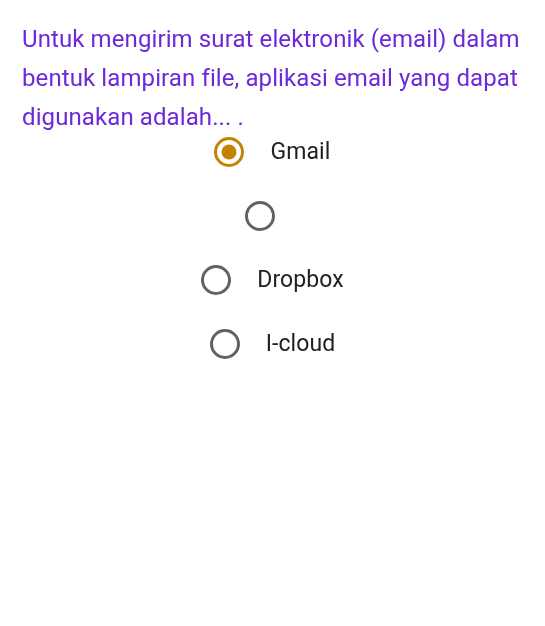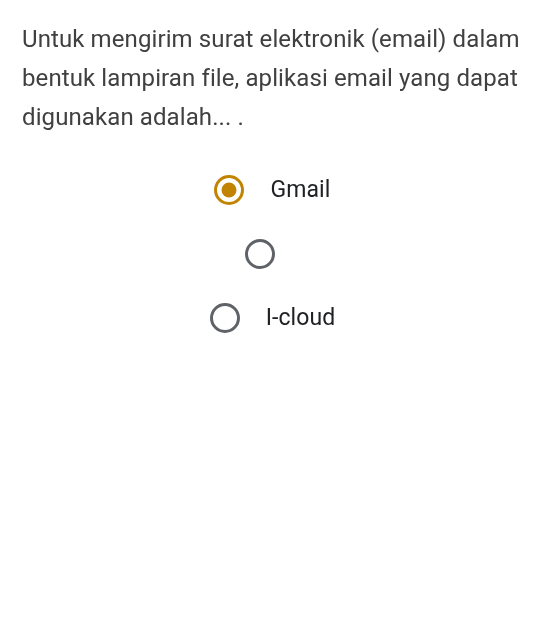--- a/index.html
+++ b/index.html
@@ -11,22 +11,21 @@
     font-family: 'Roboto', 'Segoe UI', Arial, sans-serif;
     background: #ffffff;
     width: 545px;
     height: 626px;
     padding: 20px 22px;
     color: #202124;
   }
   .question {
     font-size: 24px;
     line-height: 1.62;
-    color: #404040;
-    margin-bottom: 38px;
+    color: #6d28d9;
     letter-spacing: 0.1px;
   }
   .options {
     display: flex;
     flex-direction: column;
     gap: 34px;
   }
   .option {
     display: flex;
     align-items: center;
@@ -72,15 +71,19 @@
 <div class="options">
   <div class="option">
     <div class="radio radio-selected"></div>
     <span class="option-label">Gmail</span>
   </div>
   <div class="option">
     <div class="radio radio-unselected"></div>
   </div>
   <div class="option">
     <div class="radio radio-unselected"></div>
+    <span class="option-label">Dropbox</span>
+  </div>
+  <div class="option">
+    <div class="radio radio-unselected"></div>
     <span class="option-label">I-cloud</span>
   </div>
 </div>
 
 </body></html>

